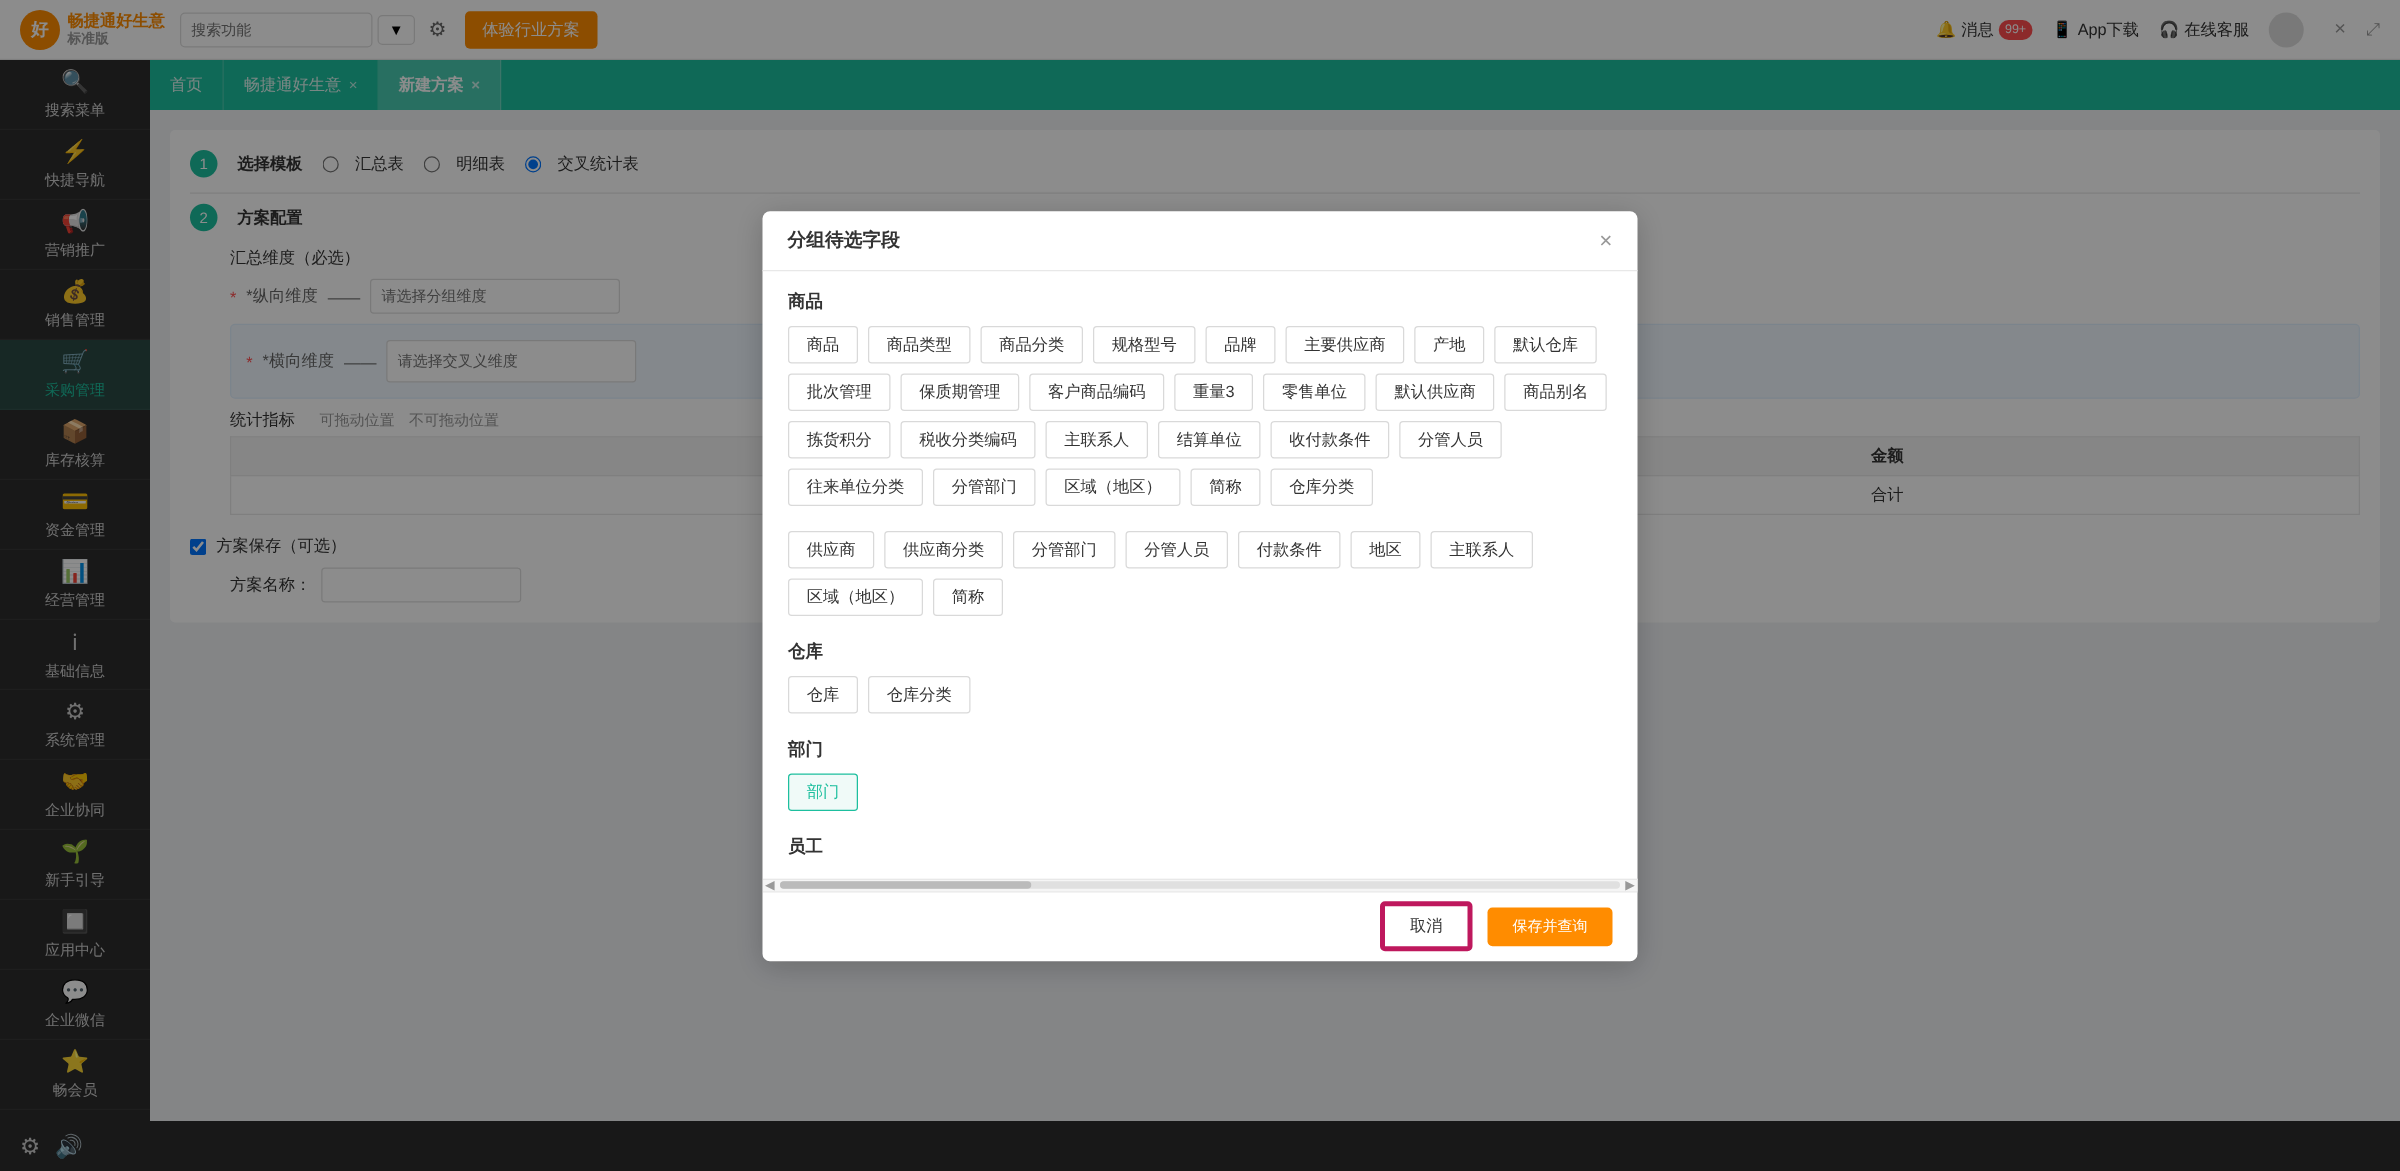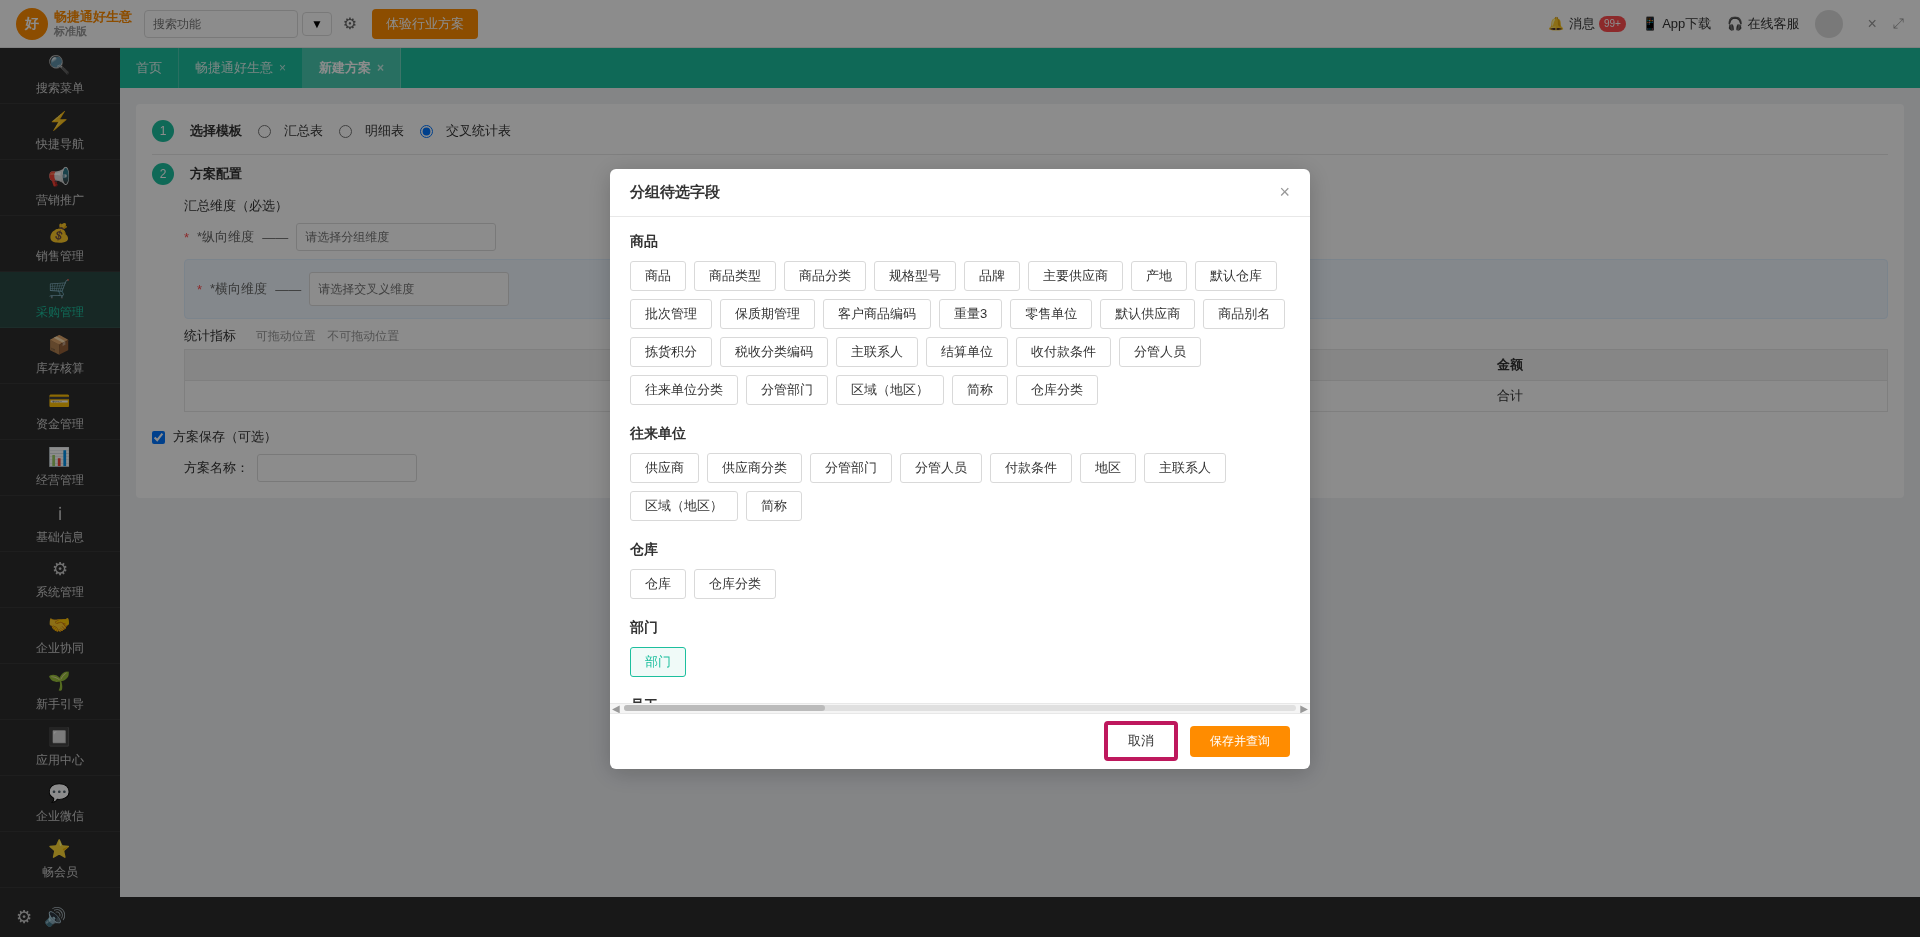--- a/index.html
+++ b/index.html
@@ -497,21 +497,20 @@
           <button class="field-tag">分管人员</button>
           <button class="field-tag">往来单位分类</button>
           <button class="field-tag">分管部门</button>
           <button class="field-tag">区域（地区）</button>
           <button class="field-tag">简称</button>
           <button class="field-tag">仓库分类</button>
         </div>
       </div>
 
       <div class="field-section">
-        <div class="field-section-title">往来单位</div>
         <div class="field-tags">
           <button class="field-tag">供应商</button>
           <button class="field-tag">供应商分类</button>
           <button class="field-tag">分管部门</button>
           <button class="field-tag">分管人员</button>
           <button class="field-tag">付款条件</button>
           <button class="field-tag">地区</button>
           <button class="field-tag">主联系人</button>
           <button class="field-tag">区域（地区）</button>
           <button class="field-tag">简称</button>

